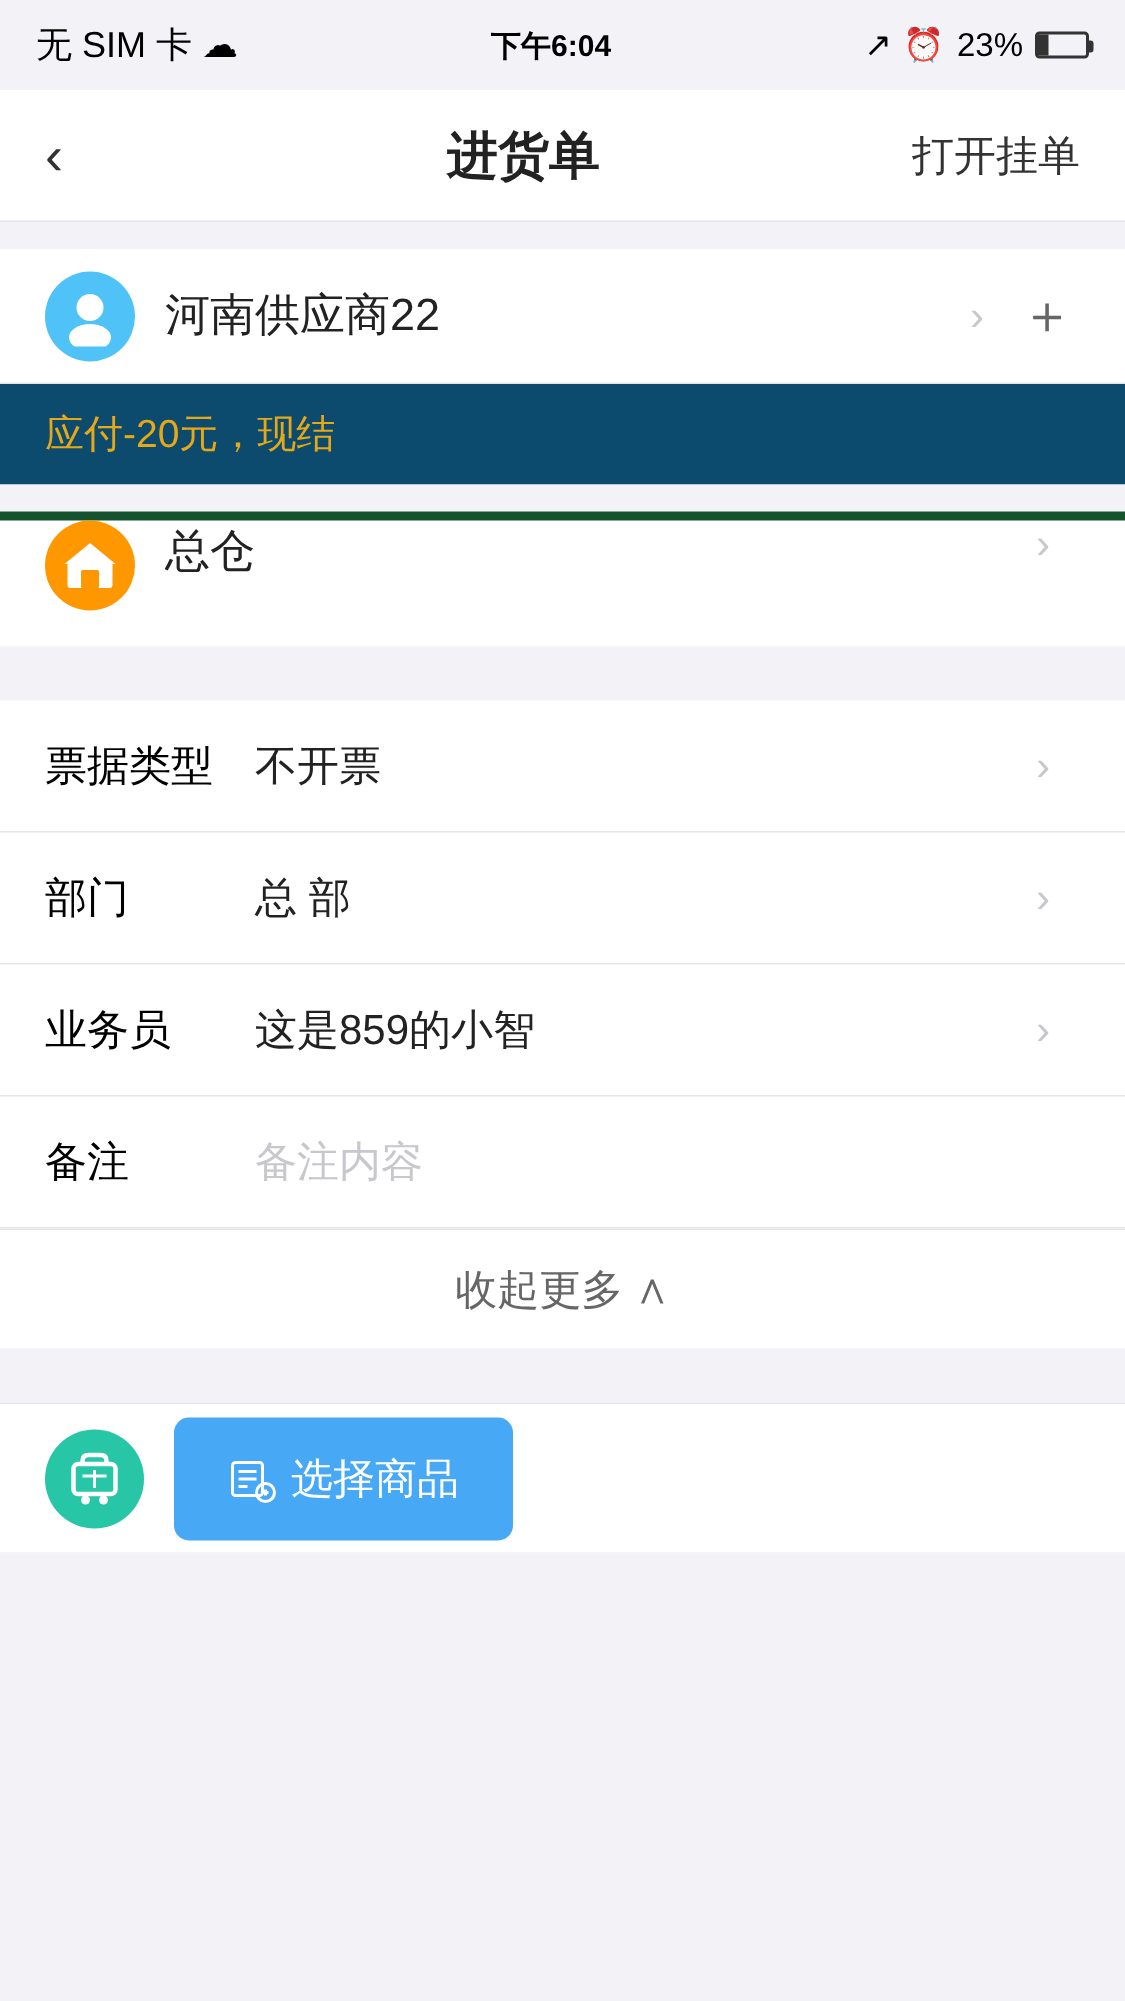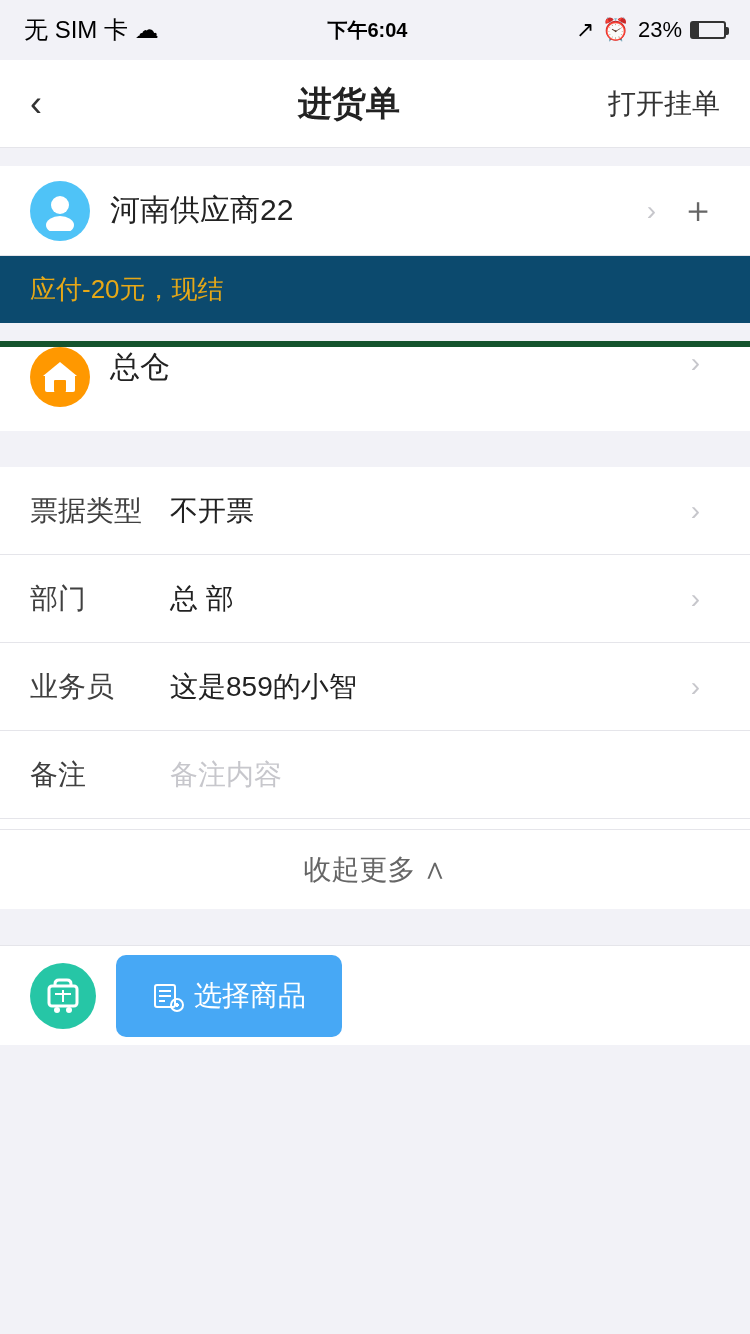--- a/index.html
+++ b/index.html
@@ -154,42 +154,42 @@
       align-items: center;
       padding: 0 30px;
       height: 88px;
       border-bottom: 1px solid #e5e5ea;
     }
     .form-row:last-child {
       border-bottom: none;
     }
     .form-label {
       font-size: 28px;
-      color: #404040;
+      color: #000000;
       width: 140px;
       flex-shrink: 0;
     }
     .form-value {
       flex: 1;
       font-size: 28px;
       color: #222;
     }
     .form-value.placeholder {
       color: #c7c7cc;
     }
 
     
     .collapse-row {
       background: #fff;
       display: flex;
       align-items: center;
       justify-content: center;
       height: 80px;
       border-top: 1px solid #e5e5ea;
-      margin-top: 10px;
+      margin-top: 0;
     }
     .collapse-text {
       font-size: 28px;
       color: #666;
       cursor: pointer;
     }
 
     
     .bottom-bar {
       background: #fff;

